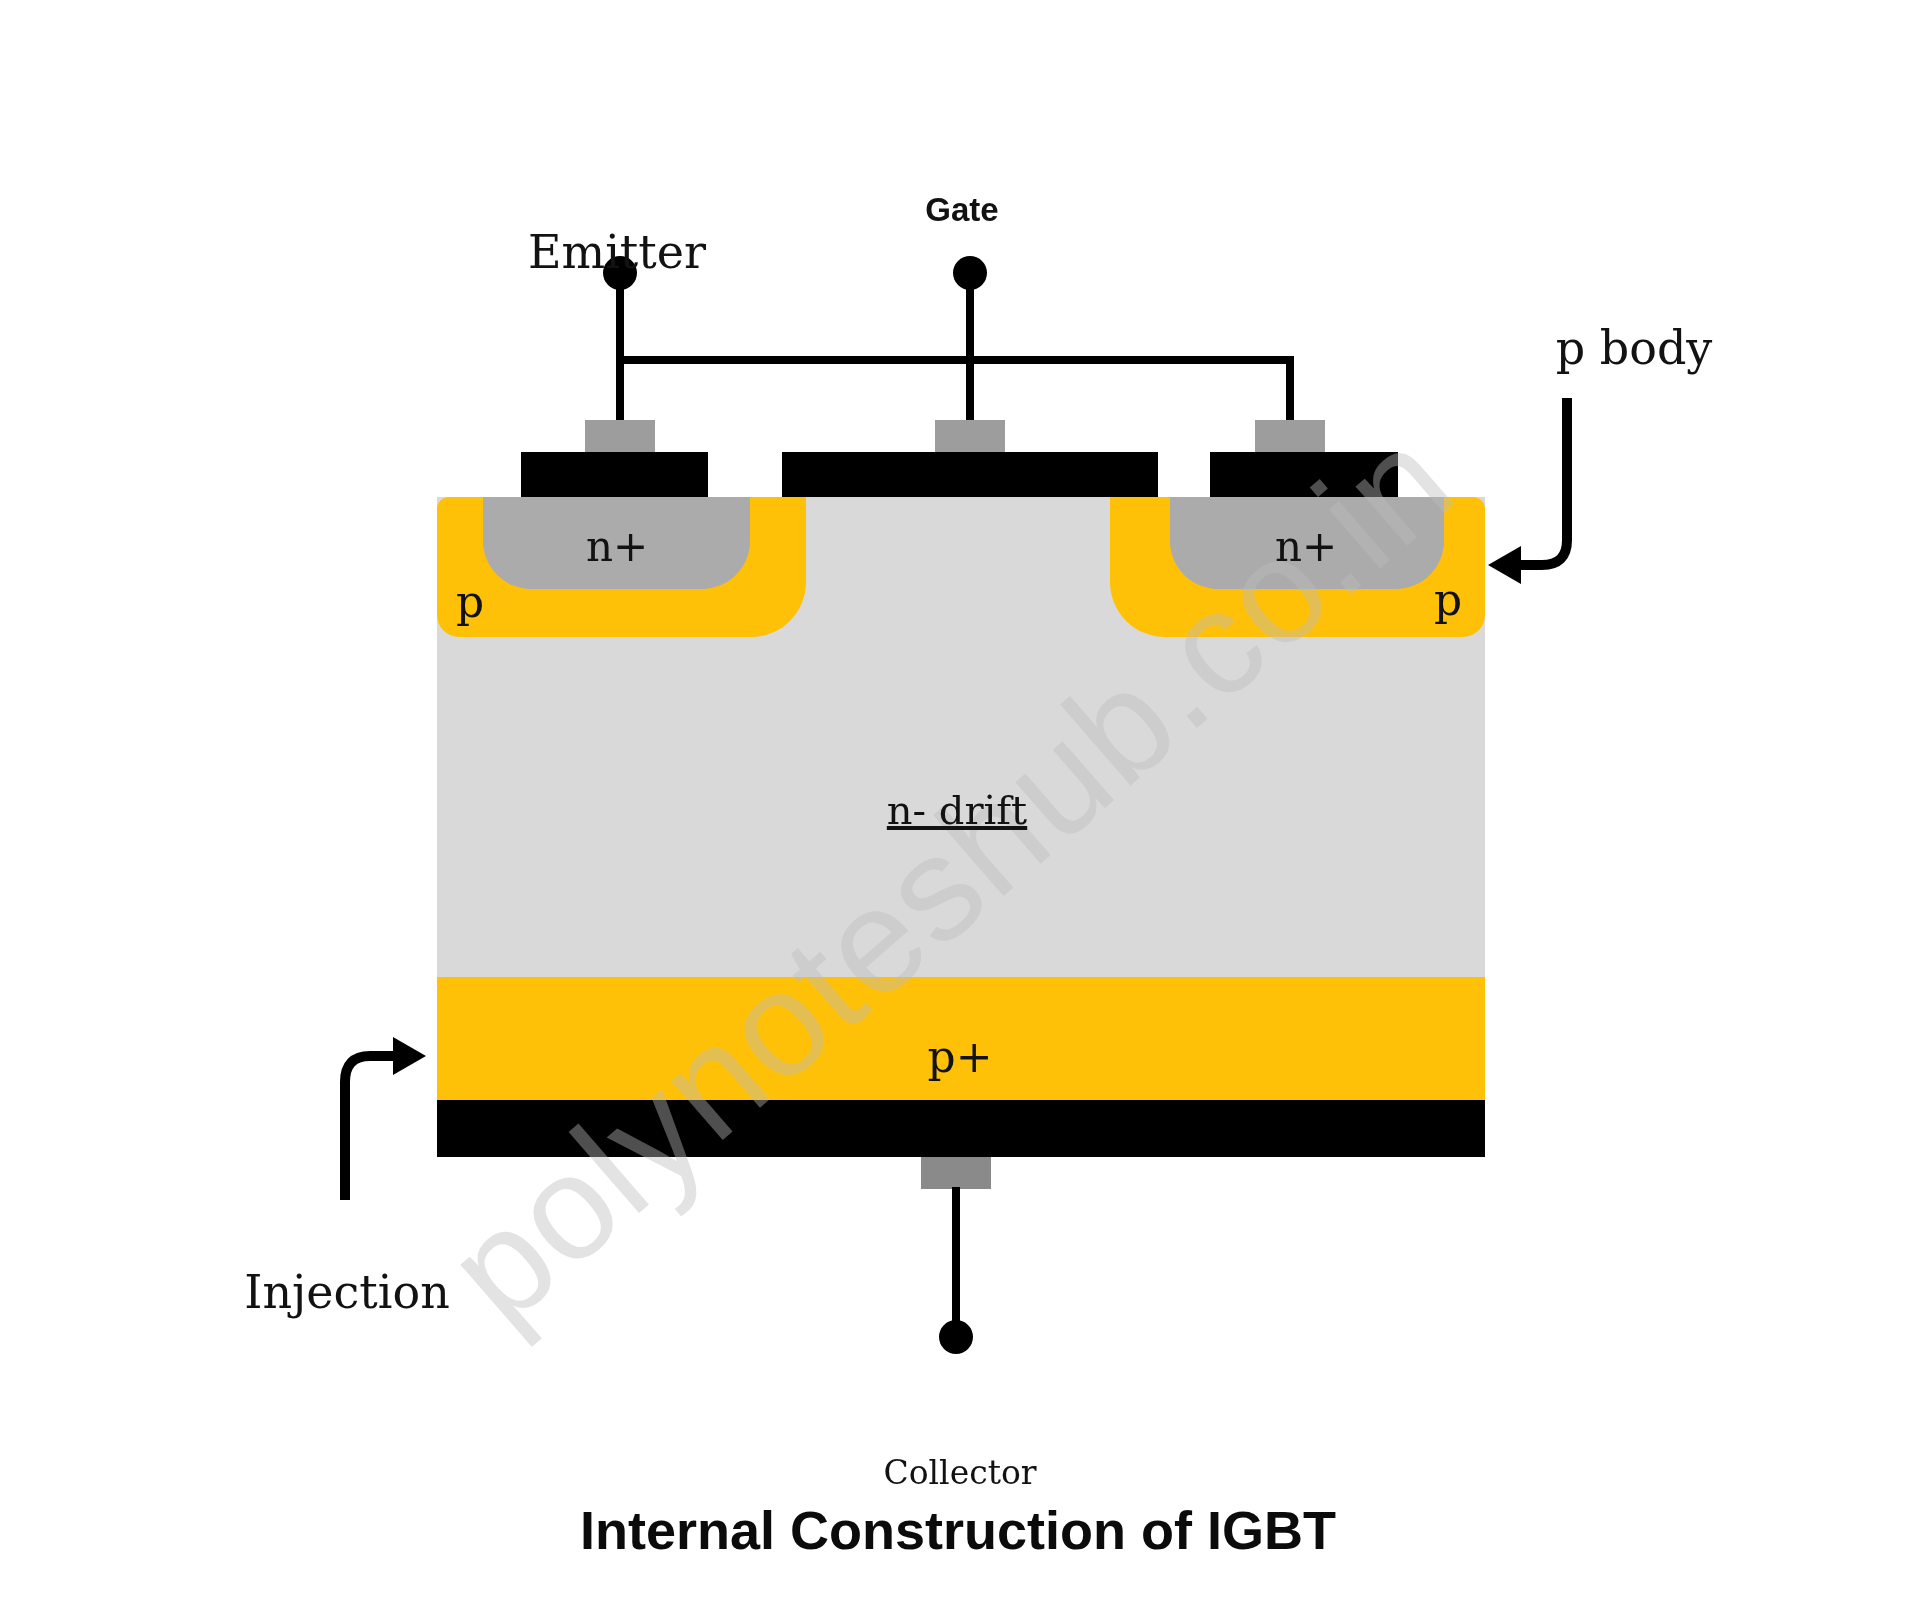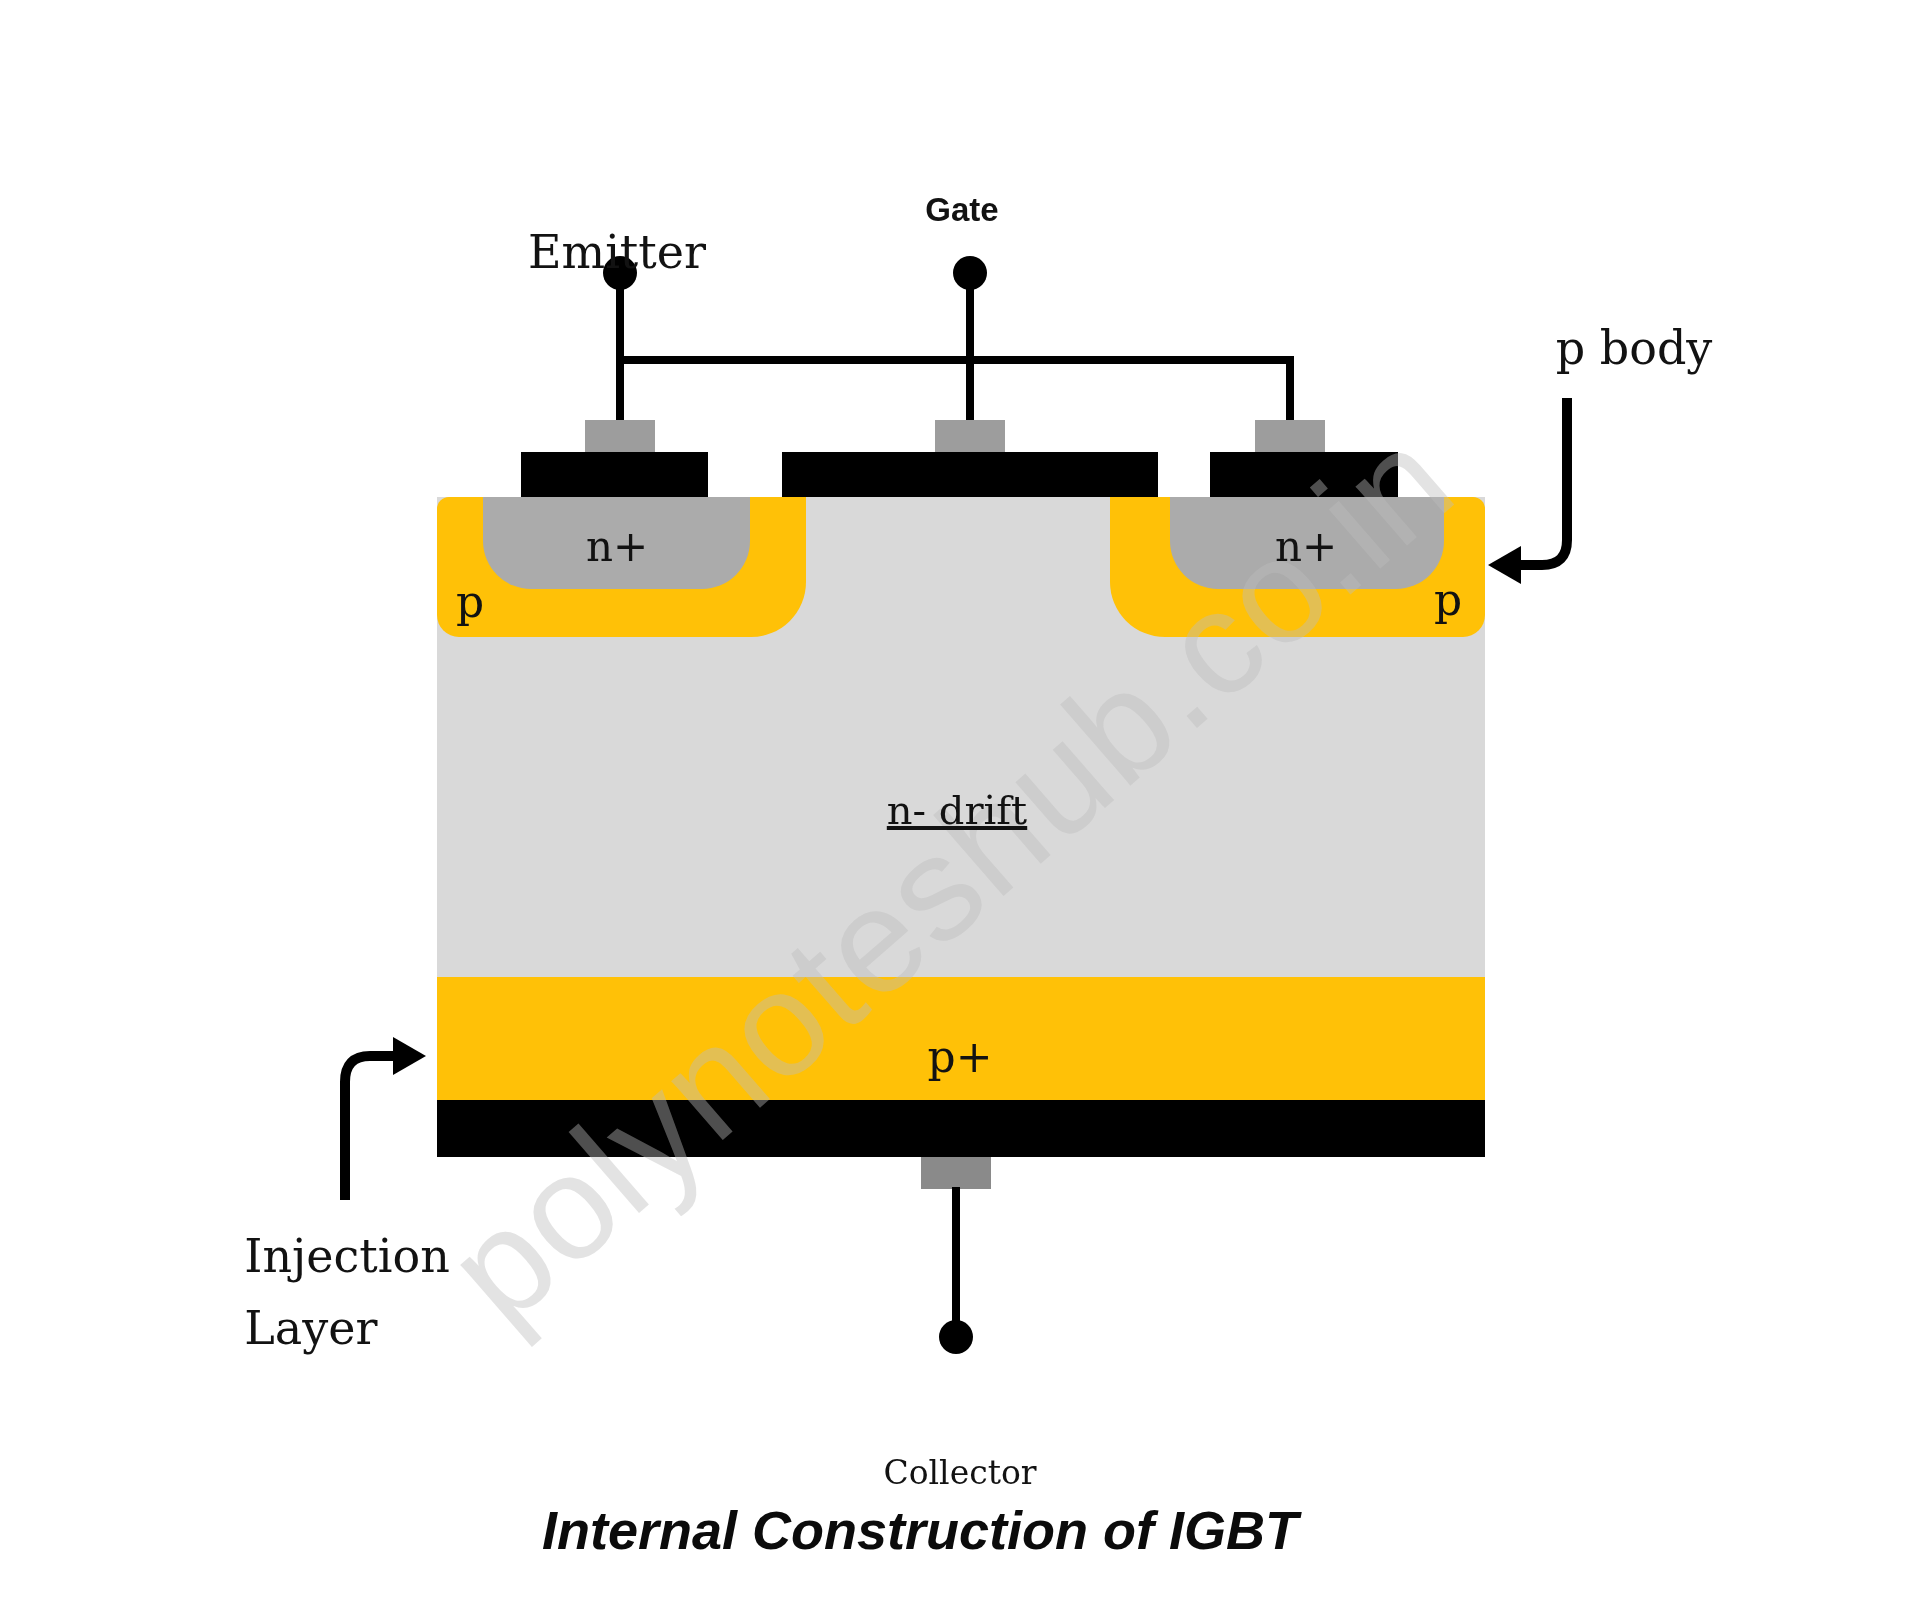--- a/index.html
+++ b/index.html
@@ -49,22 +49,22 @@
   .lbl-gate{left:962px;top:210px;font-size:33px;font-family:"Liberation Sans",sans-serif;font-weight:bold;}
   .lbl-pbody{left:1634px;top:348px;font-size:46px;}
   .lbl-nplus-left{left:617px;top:546px;font-size:42px;}
   .lbl-nplus-right{left:1306px;top:546px;font-size:42px;}
   .lbl-p-left{left:470px;top:601px;font-size:44px;}
   .lbl-p-right{left:1448px;top:599px;font-size:44px;}
   .lbl-ndrift{left:957px;top:810px;font-size:40px;text-decoration:underline;}
   .lbl-pplus{left:960px;top:1056px;font-size:44px;}
   .lbl-collector{left:960px;top:1472px;font-size:33px;text-align:right;}
   .lbl-injection{left:347px;top:1292px;font-size:46px;line-height:72px;text-align:left;}
-  .lbl-title{left:920px;top:1530px;font-size:54px;font-weight:bold;
-             font-family:"Liberation Sans",sans-serif;letter-spacing:0px;color:#0b0b0b;font-style:italic;}
+  .lbl-title{left:958px;top:1530px;font-size:54px;font-weight:bold;
+             font-family:"Liberation Sans",sans-serif;letter-spacing:0px;color:#0b0b0b;}
 
   
   .watermark{left:950px;top:875px;transform:translate(-50%,-50%) rotate(-41deg);
              font-size:148px;letter-spacing:2px;color:var(--watermark_gray);opacity:.42;
              font-family:"Liberation Sans",sans-serif;white-space:nowrap;z-index:6;}
 
   
   .arrow-layer{left:0;top:0;width:1920px;height:1610px;z-index:7;pointer-events:none;}
 </style>
 </head>
@@ -116,17 +116,16 @@
   <div class="abs lbl lbl-pbody">p body</div>
   <div class="abs lbl lbl-nplus-left">n+</div>
   <div class="abs lbl lbl-nplus-right">n+</div>
   <div class="abs lbl lbl-p-left">p</div>
   <div class="abs lbl lbl-p-right">p</div>
   <div class="abs lbl lbl-ndrift">n- drift</div>
   <div class="abs lbl lbl-pplus">p+</div>
   <div class="abs lbl lbl-collector">Collector</div>
   <div class="abs lbl lbl-injection">
     <div>Injection</div>
-    <div>Layer</div>
   </div>
   <div class="abs lbl lbl-title">Internal Construction of IGBT</div>
 
 </div>
 
 </body></html>

